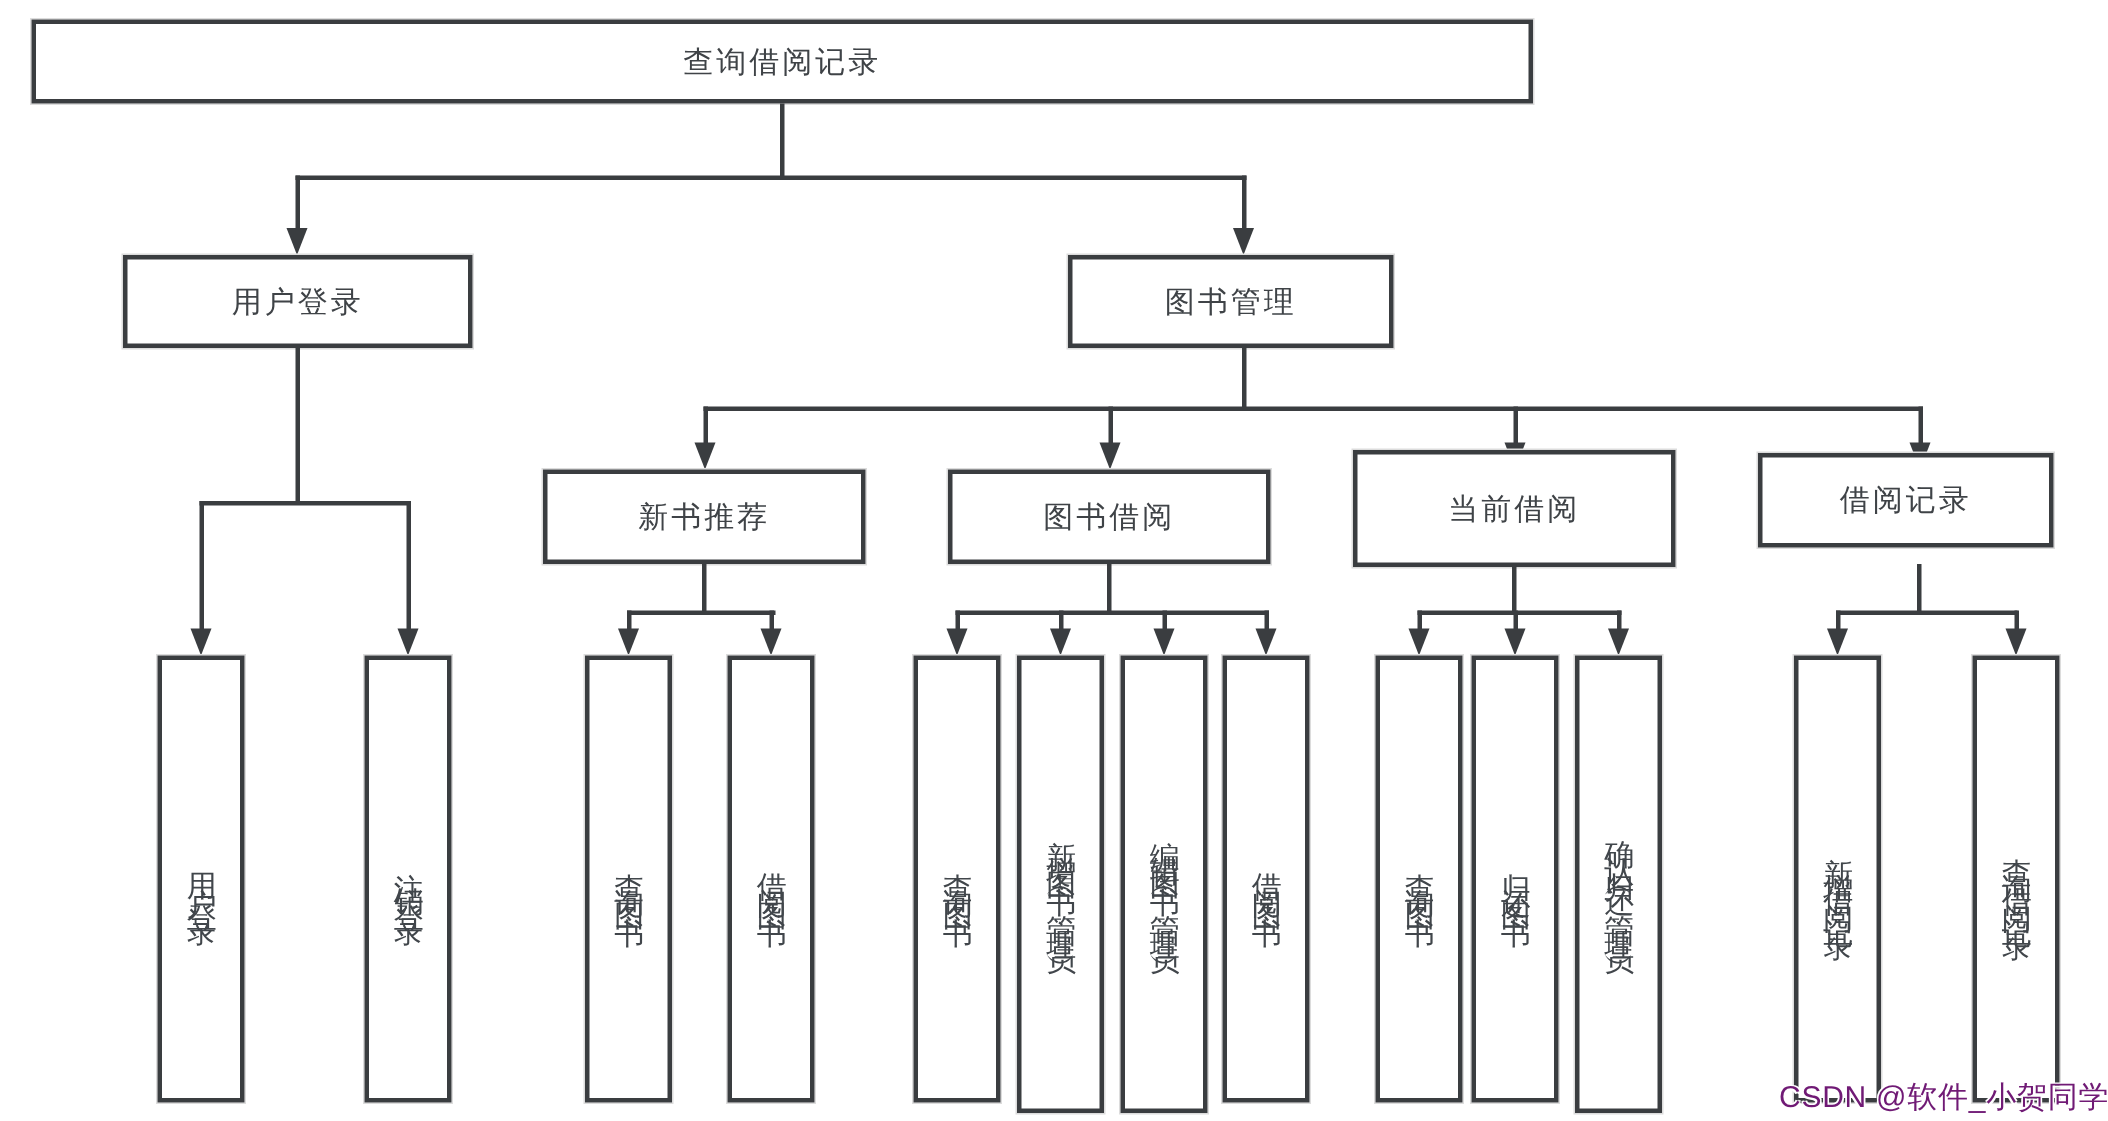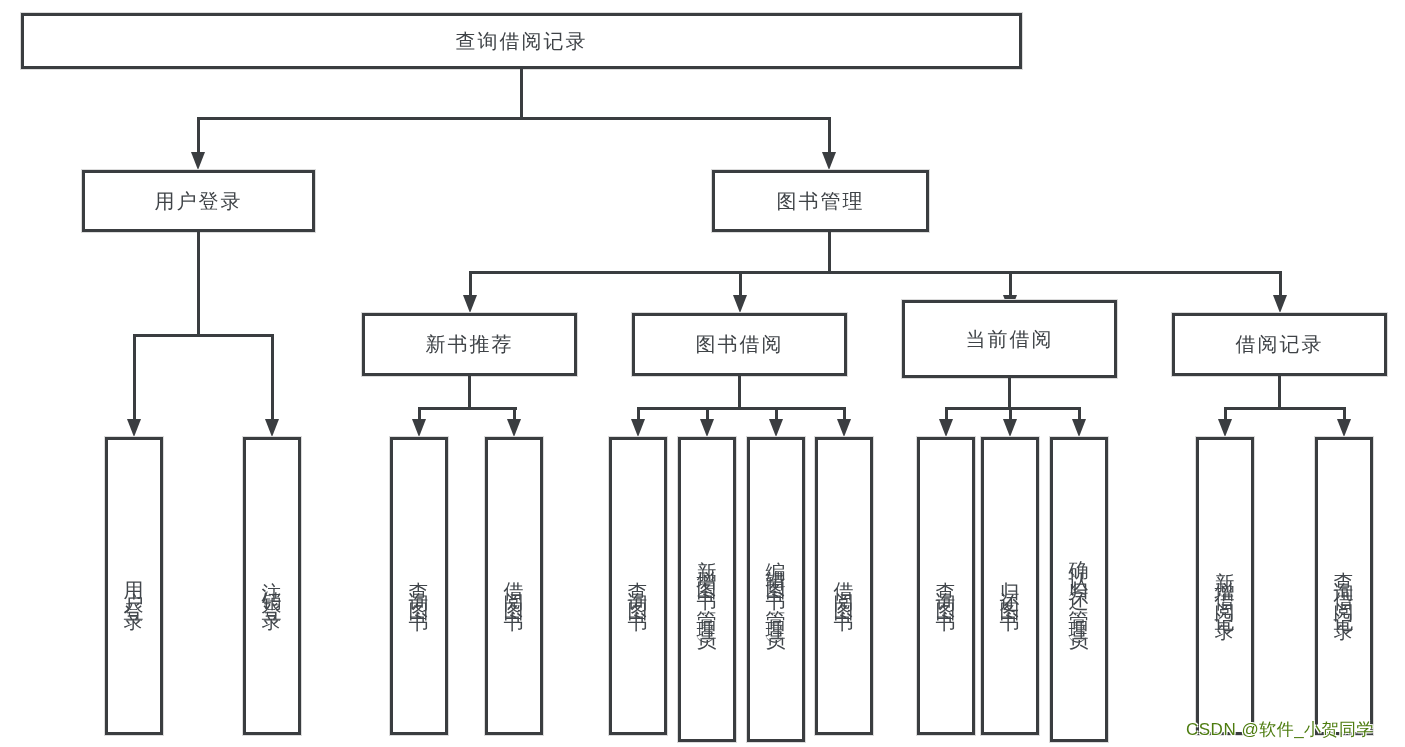--- a/index.html
+++ b/index.html
@@ -22,21 +22,21 @@
     writing-mode:vertical-lr;text-orientation:mixed;
     font-size:20px;letter-spacing:10px;line-height:1;color:#41464b;
   }
   .vl{position:absolute;width:3px;background:#3a3d40;}
   .hl{position:absolute;height:3px;background:#3a3d40;}
   .ah{position:absolute;width:0;height:0;
       border-left:7px solid transparent;border-right:7px solid transparent;
       border-top:18px solid #3a3d40;}
   .watermark{
     position:absolute;left:1186px;top:718px;z-index:10;
-    font-size:17px;color:#4d7c0f;letter-spacing:0.5px;white-space:nowrap;
+    font-size:20px;color:#701a75;letter-spacing:0.5px;white-space:nowrap;
     text-shadow:1px 1px 0 #fff,-1px -1px 0 #fff,1px -1px 0 #fff,-1px 1px 0 #fff;
   }
 </style>
 </head>
 <body>
 
 <div id="canvas">
 
   <div class="box" style="left:21px;top:13px;width:1001px;height:56px">查询借阅记录</div>
 
@@ -64,21 +64,21 @@
   <div class="vl" style="left:739px;top:271px;height:26px"></div>
   <div class="ah" style="left:733px;top:295px"></div>
   <div class="vl" style="left:1009px;top:271px;height:26px"></div>
   <div class="ah" style="left:1003px;top:295px"></div>
   <div class="vl" style="left:1279px;top:271px;height:26px"></div>
   <div class="ah" style="left:1273px;top:295px"></div>
 
   <div class="box" style="left:362px;top:313px;width:215px;height:63px">新书推荐</div>
   <div class="box" style="left:632px;top:313px;width:215px;height:63px">图书借阅</div>
   <div class="box" style="left:902px;top:300px;width:215px;height:78px">当前借阅</div>
-  <div class="box" style="left:1172px;top:313px;width:215px;height:63px">借阅记录</div>
+  <div class="box" style="left:1172px;top:302px;width:197px;height:63px">借阅记录</div>
 
   <div class="vl" style="left:468px;top:376px;height:34px"></div>
   <div class="hl" style="left:418px;top:407px;width:99px"></div>
   <div class="vl" style="left:418px;top:407px;height:14px"></div>
   <div class="ah" style="left:412px;top:419px"></div>
   <div class="vl" style="left:513px;top:407px;height:14px"></div>
   <div class="ah" style="left:507px;top:419px"></div>
 
   <div class="vl" style="left:738px;top:376px;height:34px"></div>
   <div class="hl" style="left:637px;top:407px;width:209px"></div>

